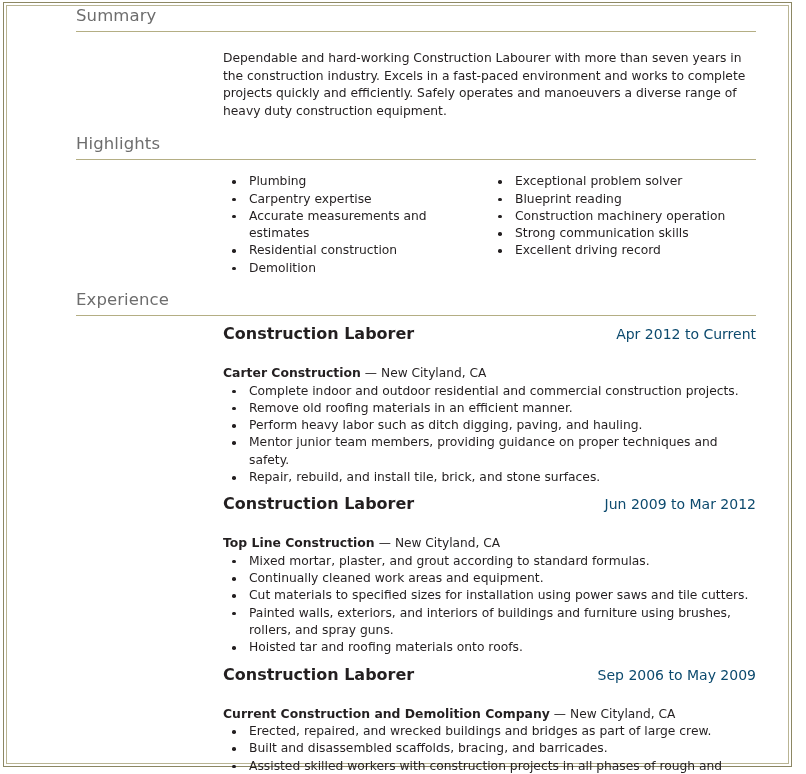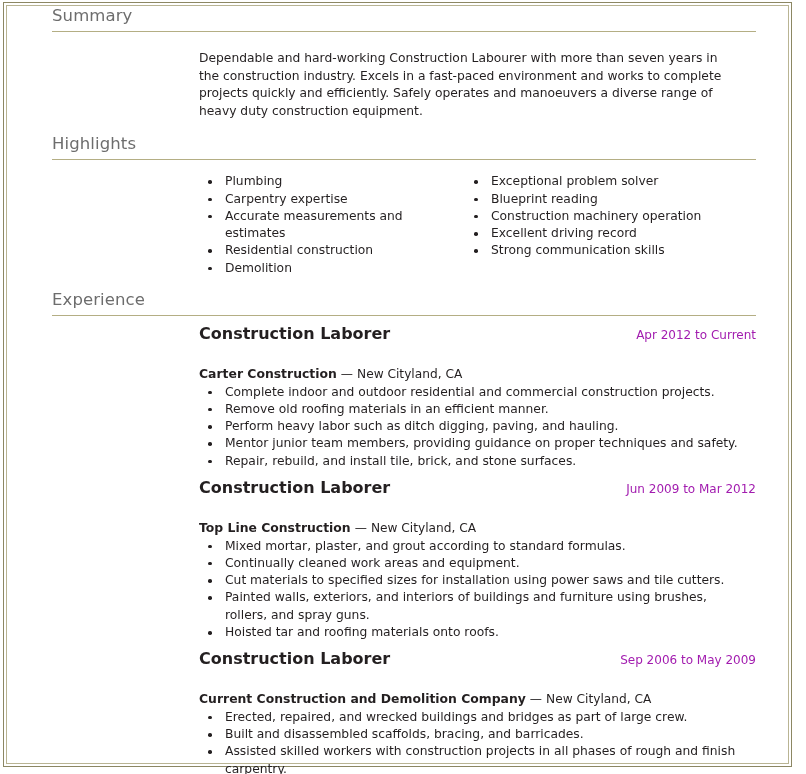--- a/index.html
+++ b/index.html
@@ -46,21 +46,21 @@
     left: 0;
     top: 0;
     right: 0;
     bottom: 0;
     padding: 6px 0 0 0;
   }
 
   
   .section {
     position: relative;
-    padding-left: 52px;
+    padding-left: 76px;
     padding-right: 50px;
   }
   .section-head {
     position: relative;
     height: 26px;
   }
   .section-title {
     font-family: "DejaVu Sans", sans-serif;
     font-size: 16.5px;
     font-weight: 400;
@@ -140,22 +140,22 @@
     justify-content: space-between;
     align-items: baseline;
   }
   .job-title {
     font-size: 16px;
     font-weight: bold;
     color: #231f20;
     line-height: 17px;
   }
   .job-dates {
-    font-size: 12px;
-    color: #a21caf;
+    font-size: 14px;
+    color: #0c4a6e;
     line-height: 17px;
     white-space: nowrap;
     text-align: center;
   }
   .job-company-line {
     line-height: 17.5px;
     white-space: nowrap;
     margin-top: 20px;
   }
   .job-company {
@@ -221,22 +221,22 @@
                 <li>Accurate measurements and estimates</li>
                 <li>Residential construction</li>
                 <li>Demolition</li>
               </ul>
           </div>
           <div class="hl-col right">
             <ul class="bullets" id="hl-right">
                 <li>Exceptional problem solver</li>
                 <li>Blueprint reading</li>
                 <li>Construction machinery operation</li>
+                <li>Strong communication skills</li>
                 <li>Excellent driving record</li>
-                <li>Strong communication skills</li>
               </ul>
           </div>
         </div>
       </div>
     </div>
 
     <div class="section" id="experience-section">
       <div class="section-head">
         <span class="section-title">Experience</span>
         <div class="section-rule"></div>

